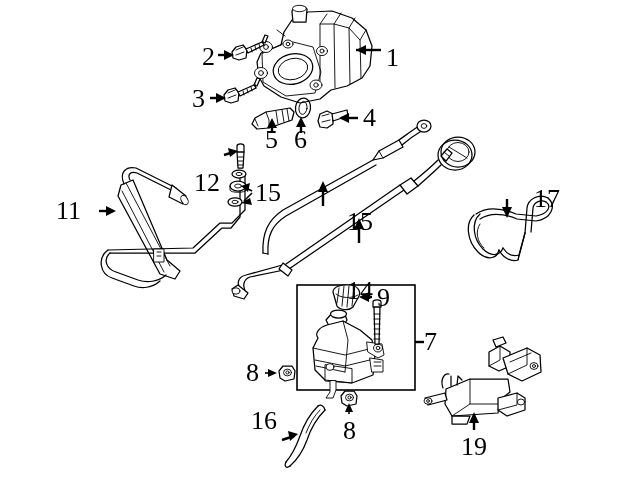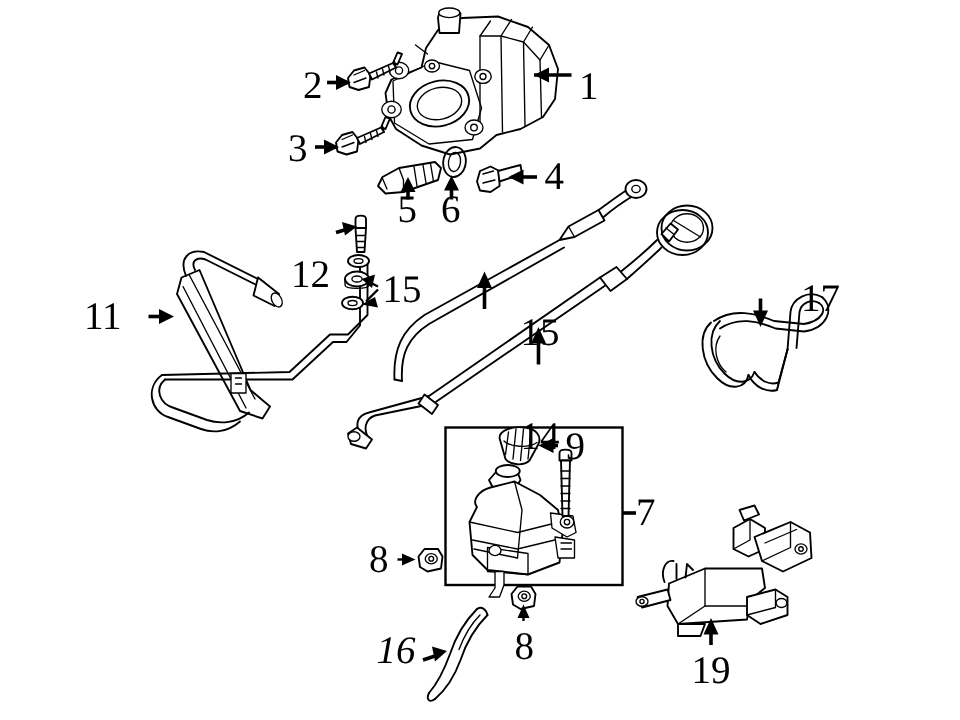--- a/index.html
+++ b/index.html
@@ -359,16 +359,16 @@
   <div class="callout-label" style="left:424px; top:329px;">7</div>
   <div class="callout-label" style="left:246px; top:360px;">8</div>
   <div class="callout-label" style="left:343px; top:418px;">8</div>
   <div class="callout-label" style="left:377px; top:285px;">9</div>
   <div class="callout-label" style="left:461px; top:434px;">19</div>
   <div class="callout-label" style="left:56px;  top:198px;">11</div>
   <div class="callout-label" style="left:194px; top:142px;margin-top:28px;">12</div>
   <div class="callout-label" style="left:255px; top:180px;">15</div>
   <div class="callout-label" style="left:347px; top:246px;margin-top:32px;">14</div>
   <div class="callout-label" style="left:311px; top:209px;margin-left:36px;">15</div>
-  <div class="callout-label" style="left:251px; top:421px;font-style:italic;">16</div>
+  <div class="callout-label" style="left:251px; top:408px;">16</div>
   <div class="callout-label" style="left:494px; top:186px;margin-left:40px;">17</div>
 
 </div>
 
 </body></html>

